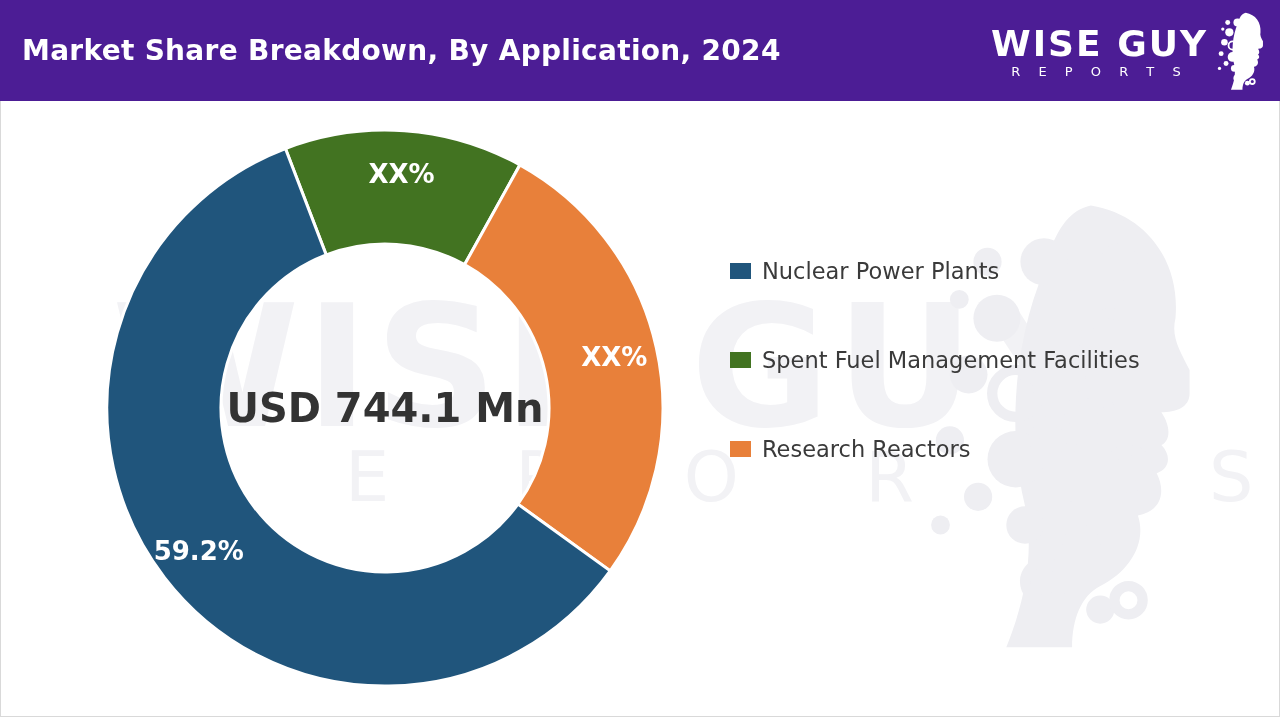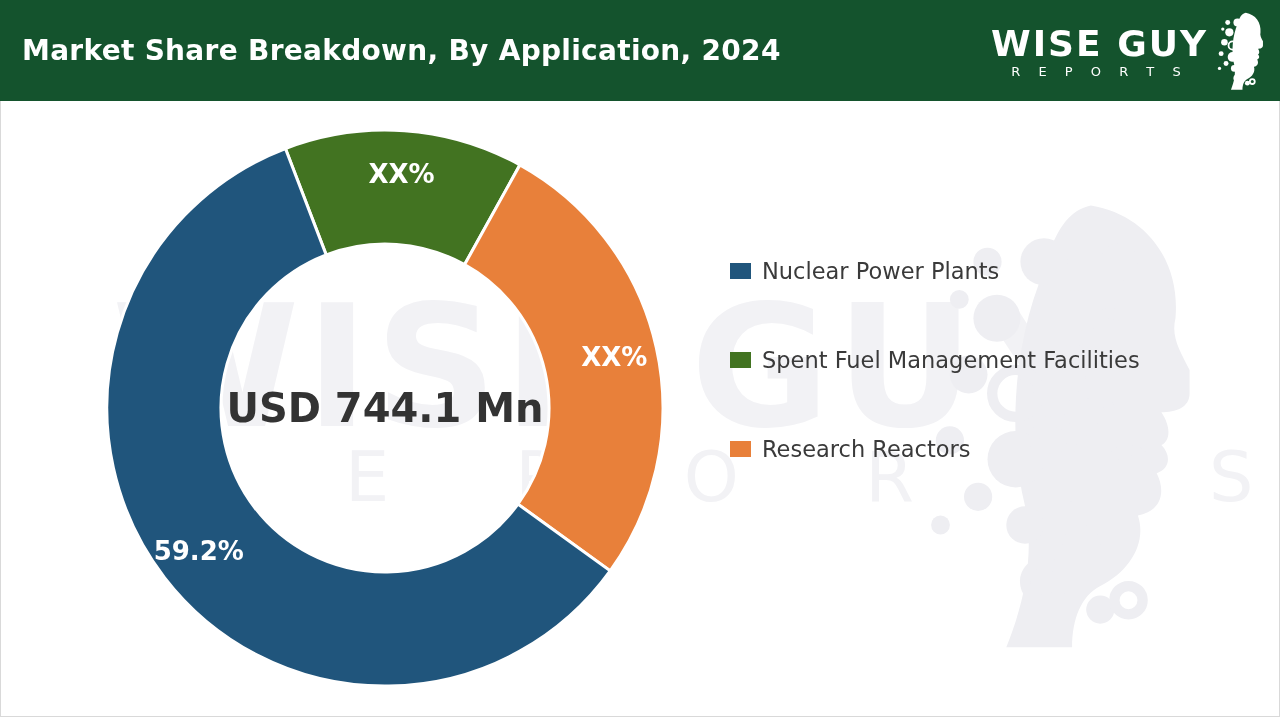--- a/index.html
+++ b/index.html
@@ -2,21 +2,21 @@
 <html><head>
 <meta charset="utf-8">
 <style>
   * { margin:0; padding:0; box-sizing:border-box; }
   html,body { width:1280px; height:720px; overflow:hidden; background:#ffffff;
               font-family:"DejaVu Sans","Liberation Sans",sans-serif; }
   .page { position:relative; width:1280px; height:720px; background:#ffffff; overflow:hidden; }
 
   
   .header { position:absolute; left:0; top:0; width:1280px; height:101px;
-            background:#14532d; z-index:4; }
+            background:#4c1d95; z-index:4; }
   .header-title { position:absolute; left:22px; top:0; height:101px; display:flex; align-items:center;
                   color:#ffffff; font-size:28px; font-weight:bold; letter-spacing:0.3px; white-space:nowrap; }
   .logo { position:absolute; right:12px; top:6px; height:92px; display:flex; align-items:center; gap:4px; }
   .logo-text { display:flex; flex-direction:column; align-items:center; color:#ffffff; }
   .logo-line1 { font-size:36px; font-weight:600; letter-spacing:2px; line-height:1.05; white-space:nowrap; }
   .logo-line2 { font-size:13px; font-weight:400; letter-spacing:7px; margin-top:2px; white-space:nowrap; }
   .logo-head { width:56px; height:82px; color:#ffffff; }
 
   
   .wm-line1 { position:absolute; left:112px; top:268px; font-size:170px; font-weight:bold;

